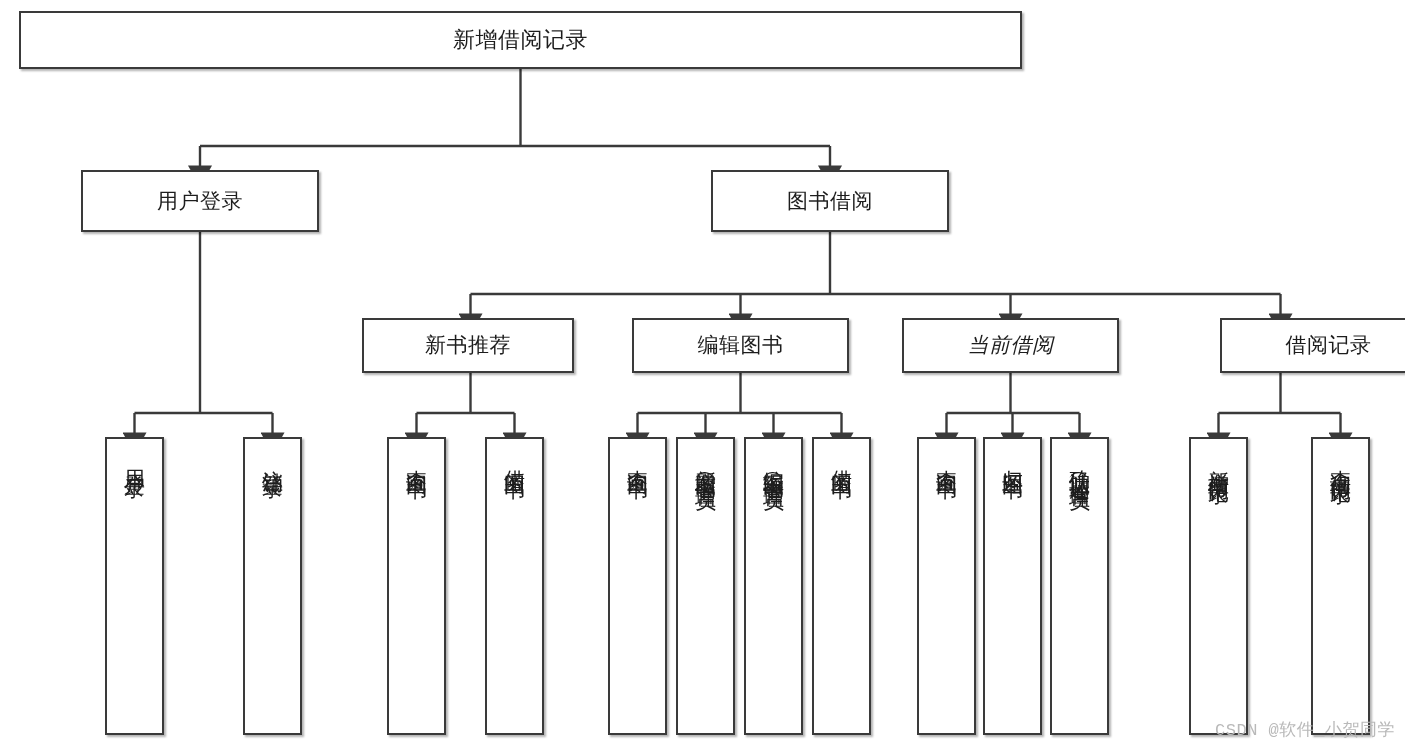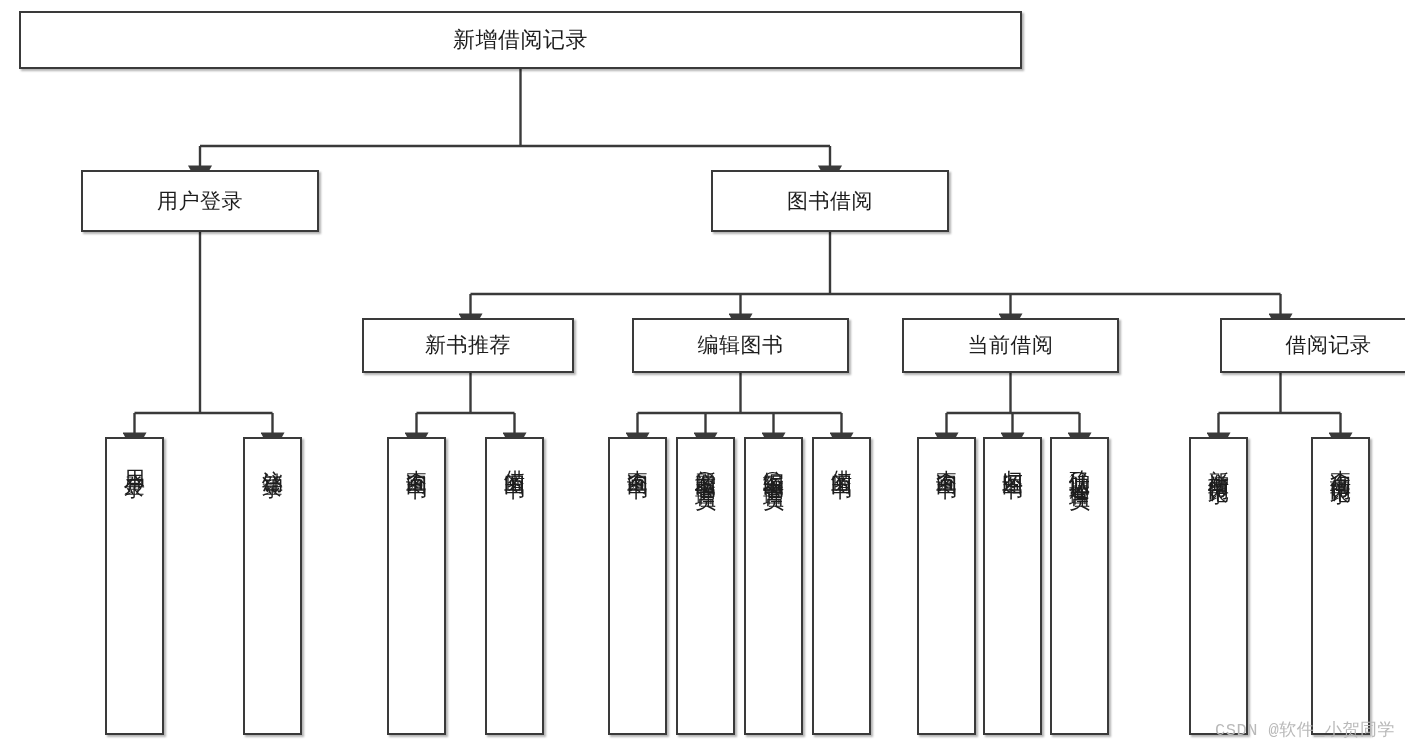--- a/index.html
+++ b/index.html
@@ -127,21 +127,21 @@
       </div>
       <div class="node" style="left: 711px; top: 170px; width: 238px; height: 62px;">
         <span class="node-label">图书借阅</span>
       </div>
       <div class="node" style="left: 362px; top: 318px; width: 212px; height: 55px;">
         <span class="node-label">新书推荐</span>
       </div>
       <div class="node" style="left: 632px; top: 318px; width: 217px; height: 55px;">
         <span class="node-label">编辑图书</span>
       </div>
-      <div class="node" style="left: 902px; top: 318px; width: 217px; height: 55px;">
+      <div class="node" style="left: 902px; top: 318px; width: 217px; height: 55px; font-style: italic;">
         <span class="node-label">当前借阅</span>
       </div>
       <div class="node" style="left: 1172px; top: 318px; width: 217px; height: 55px; margin-left: 48px;">
         <span class="node-label">借阅记录</span>
       </div>
       <div class="node vertical" style="left: 105px; top: 437px; width: 59px; height: 298px;">
         <span class="node-label">用户登录</span>
       </div>
       <div class="node vertical" style="left: 243px; top: 437px; width: 59px; height: 298px;">
         <span class="node-label">注销登录</span>

